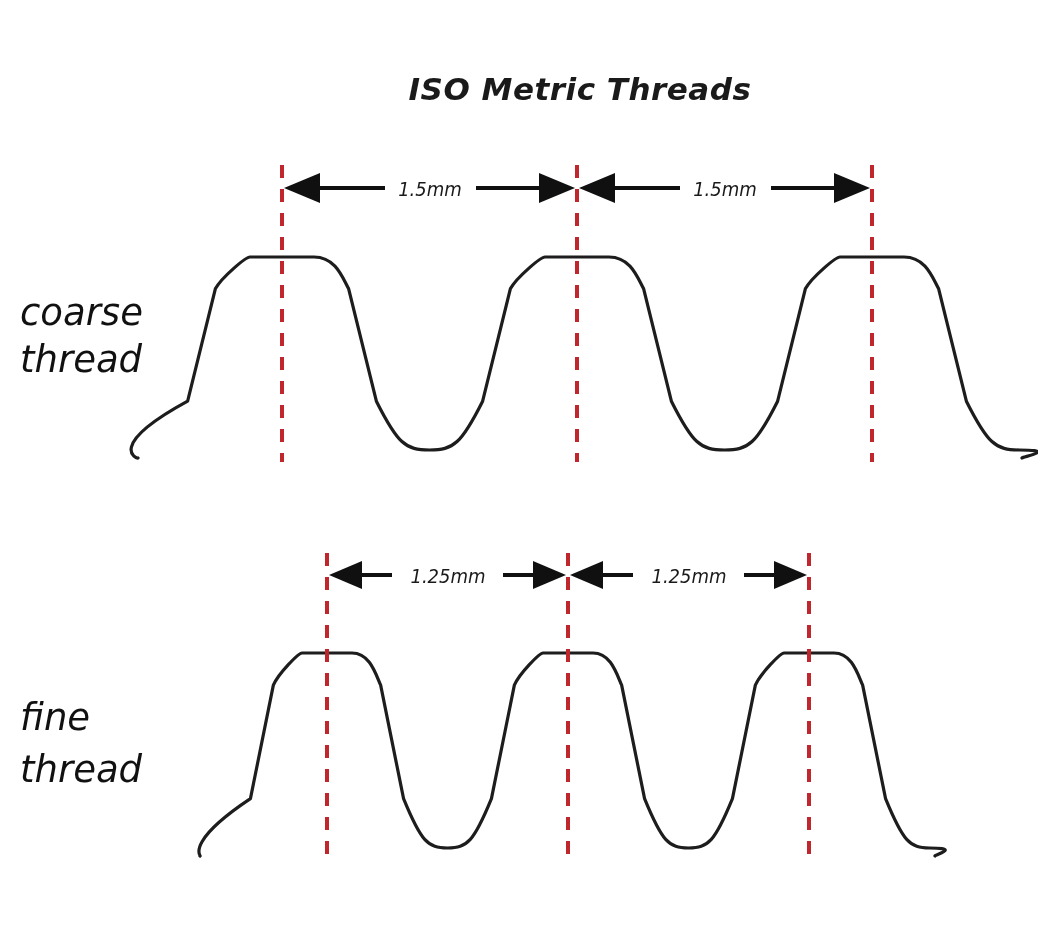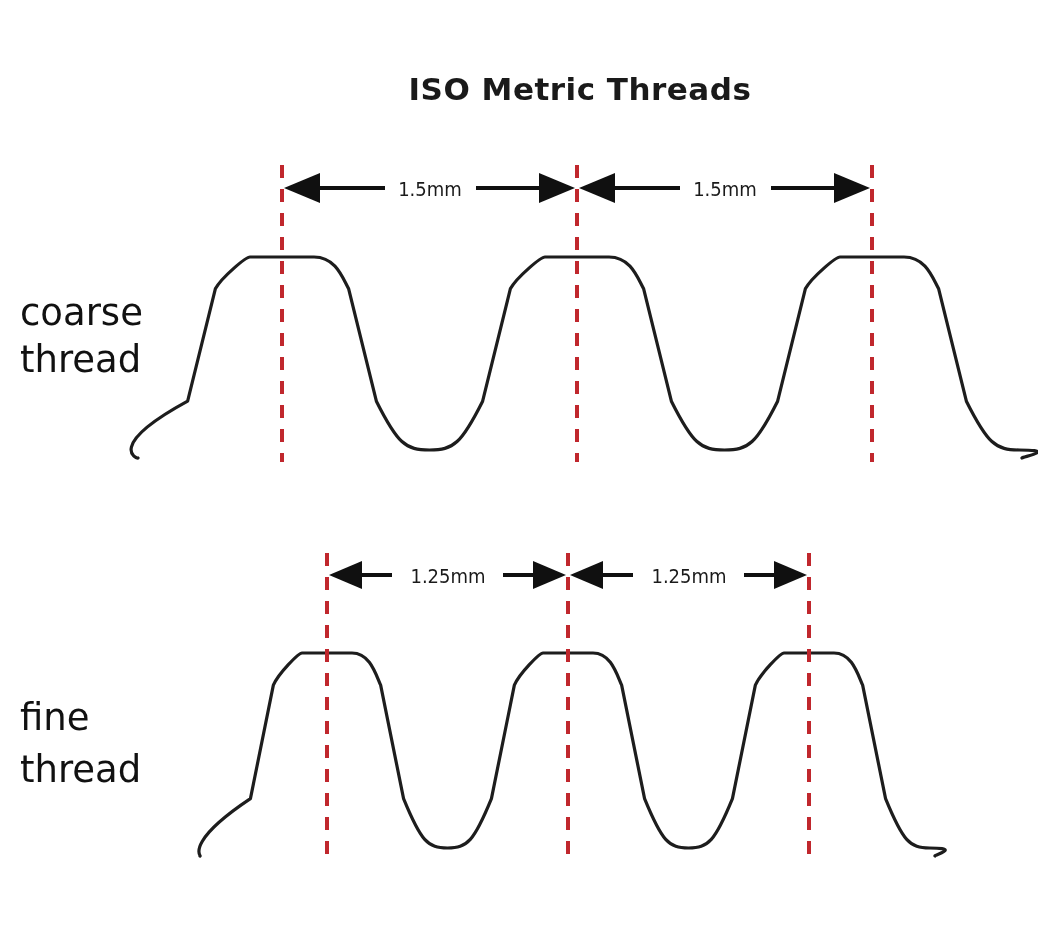--- a/index.html
+++ b/index.html
@@ -14,20 +14,21 @@
     overflow: hidden;
     font-family: "DejaVu Sans", sans-serif;
     background: #ffffff;
   }
   #diagram-root {
     position: absolute;
     left: 0;
     top: 0;
     width: 890px;
     height: 945px;
+    font-style: italic;
   }
   svg.canvas {
     display: block;
     width: 1038px;
     height: 945px;
   }
   .title-text {
     font-family: "DejaVu Sans", sans-serif;
     font-weight: bold;
     font-size: 31px;

